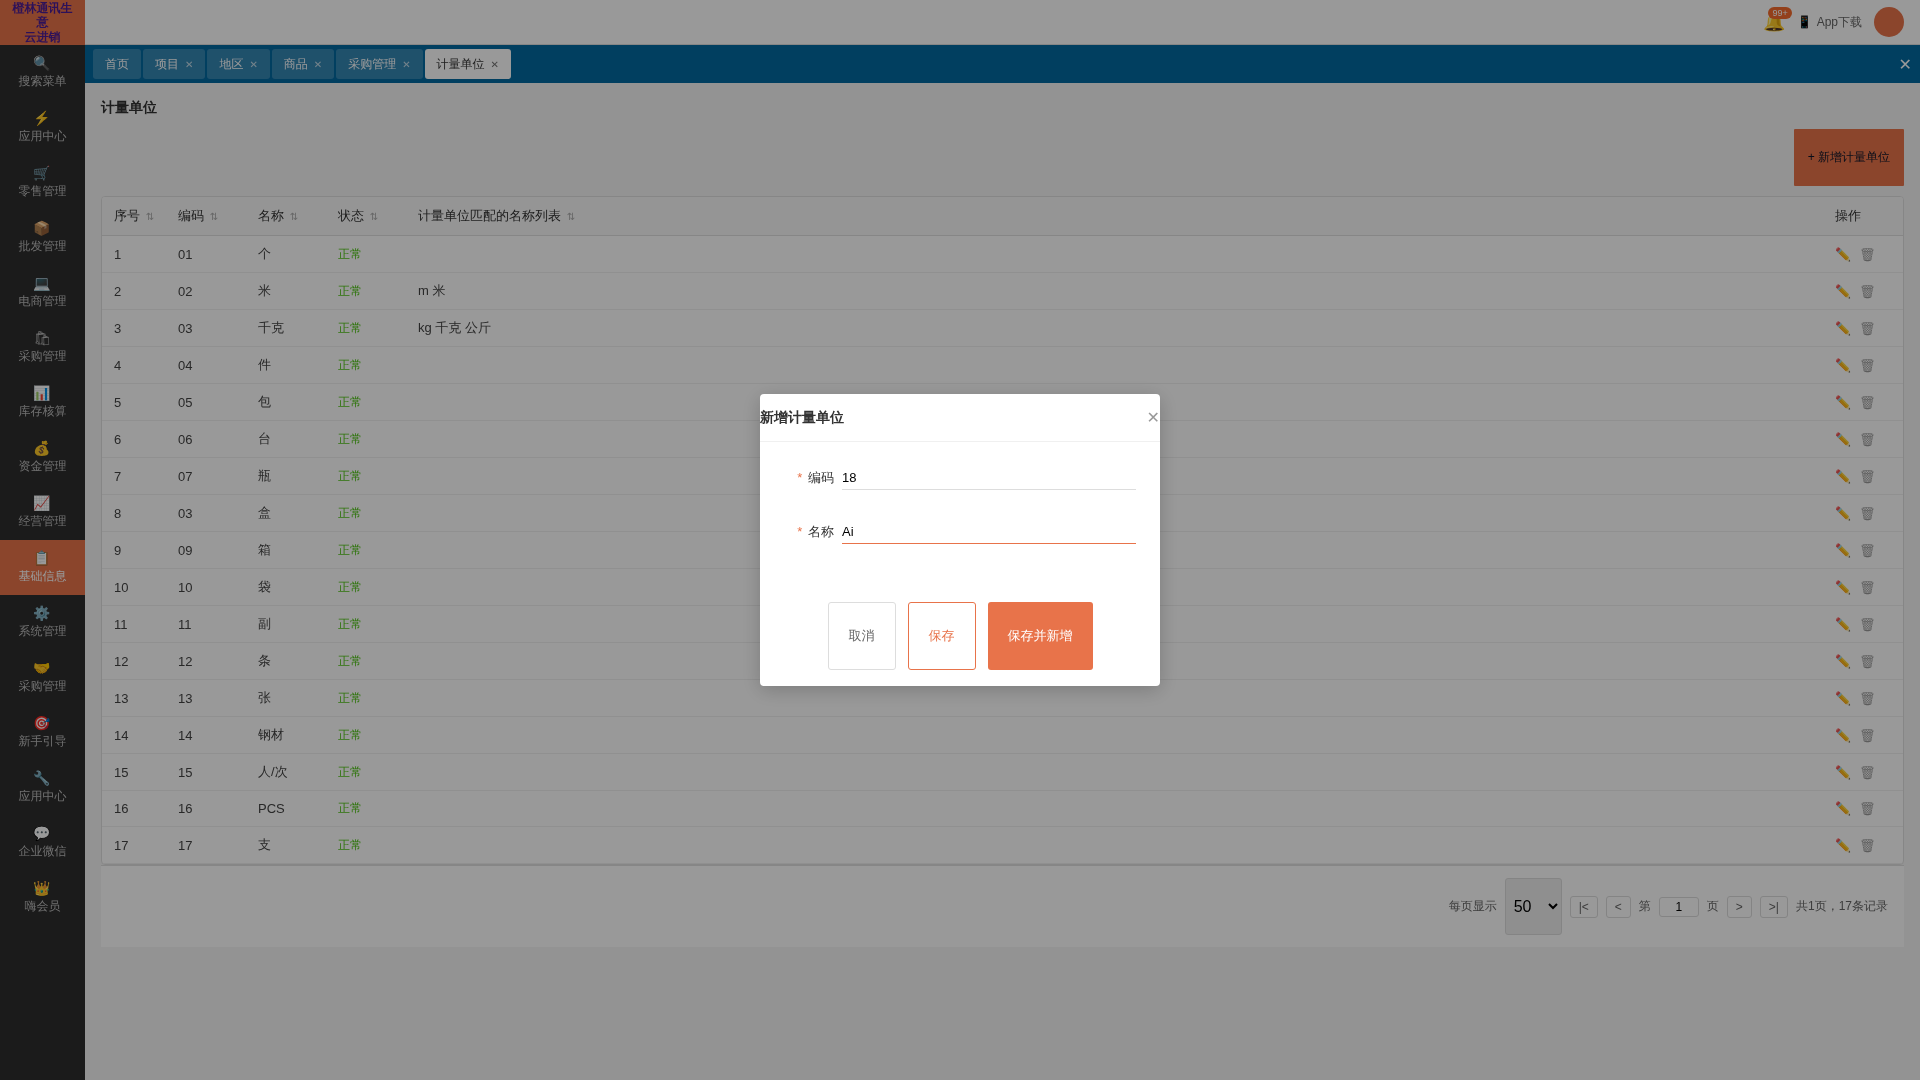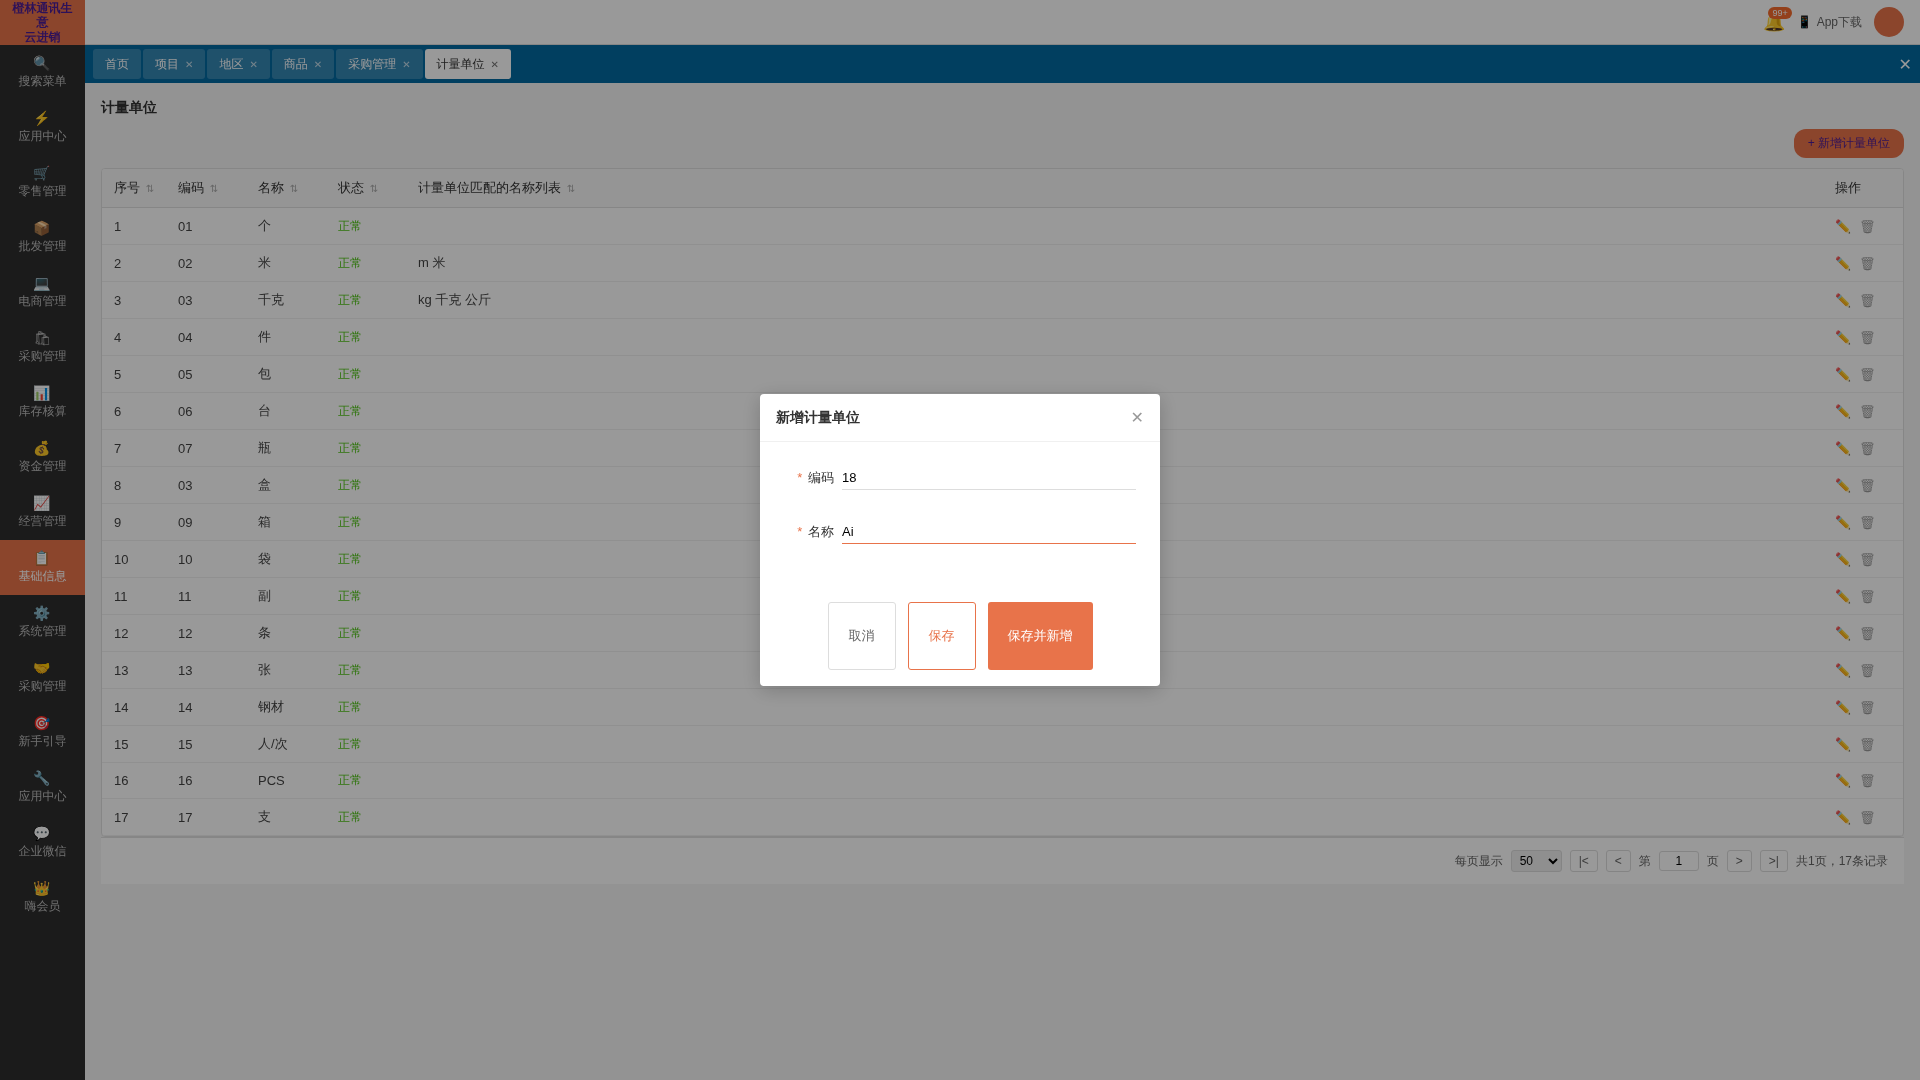--- a/index.html
+++ b/index.html
@@ -122,24 +122,24 @@
     }
 
     .toolbar {
       display: flex;
       justify-content: flex-end;
       margin-bottom: 10px;
     }
 
     .btn-add {
       background: #e8734a;
-      color: #4c1d95;
+      color: #0f172a;
       border: none;
-      border-radius: 12px;
-      padding: 6px 14px;
+      border-radius: 1px;
+      padding: 20px 14px;
       font-size: 12px;
       cursor: pointer;
     }
 
     
     .table-wrapper {
       background: white;
       border-radius: 4px;
       overflow: hidden;
       border: 1px solid #e0e0e0;
@@ -183,22 +183,22 @@
       padding: 12px 16px;
       background: white;
       border-top: 1px solid #e0e0e0;
       font-size: 12px;
       color: #666;
       gap: 8px;
     }
     .pagination select {
       border: 1px solid #ddd;
       border-radius: 3px;
-      padding: 2px 4px;
-      font-size: 12px;
+      padding: 18px 4px;
+      font-size: 16px;
     }
     .pagination-btn {
       border: 1px solid #ddd;
       background: white;
       padding: 3px 8px;
       border-radius: 3px;
       cursor: pointer;
       font-size: 12px;
       color: #666;
     }
@@ -221,21 +221,21 @@
       align-items: center;
       justify-content: center;
     }
     .modal {
       background: white;
       border-radius: 4px;
       width: 400px;
       box-shadow: 0 4px 20px rgba(0,0,0,0.2);
     }
     .modal-header {
-      padding: 14px 16px;
+      padding: 14px 0;
       border-bottom: 1px solid #f0f0f0;
       display: flex;
       align-items: center;
       justify-content: space-between;
       font-family: Liberation Serif, serif;
     }
     .modal-title { font-size: 14px; font-weight: bold; color: #333; }
     .modal-close { cursor: pointer; color: #999; font-size: 16px; }
     .modal-body { padding: 24px 24px 16px; }
     .form-row {

